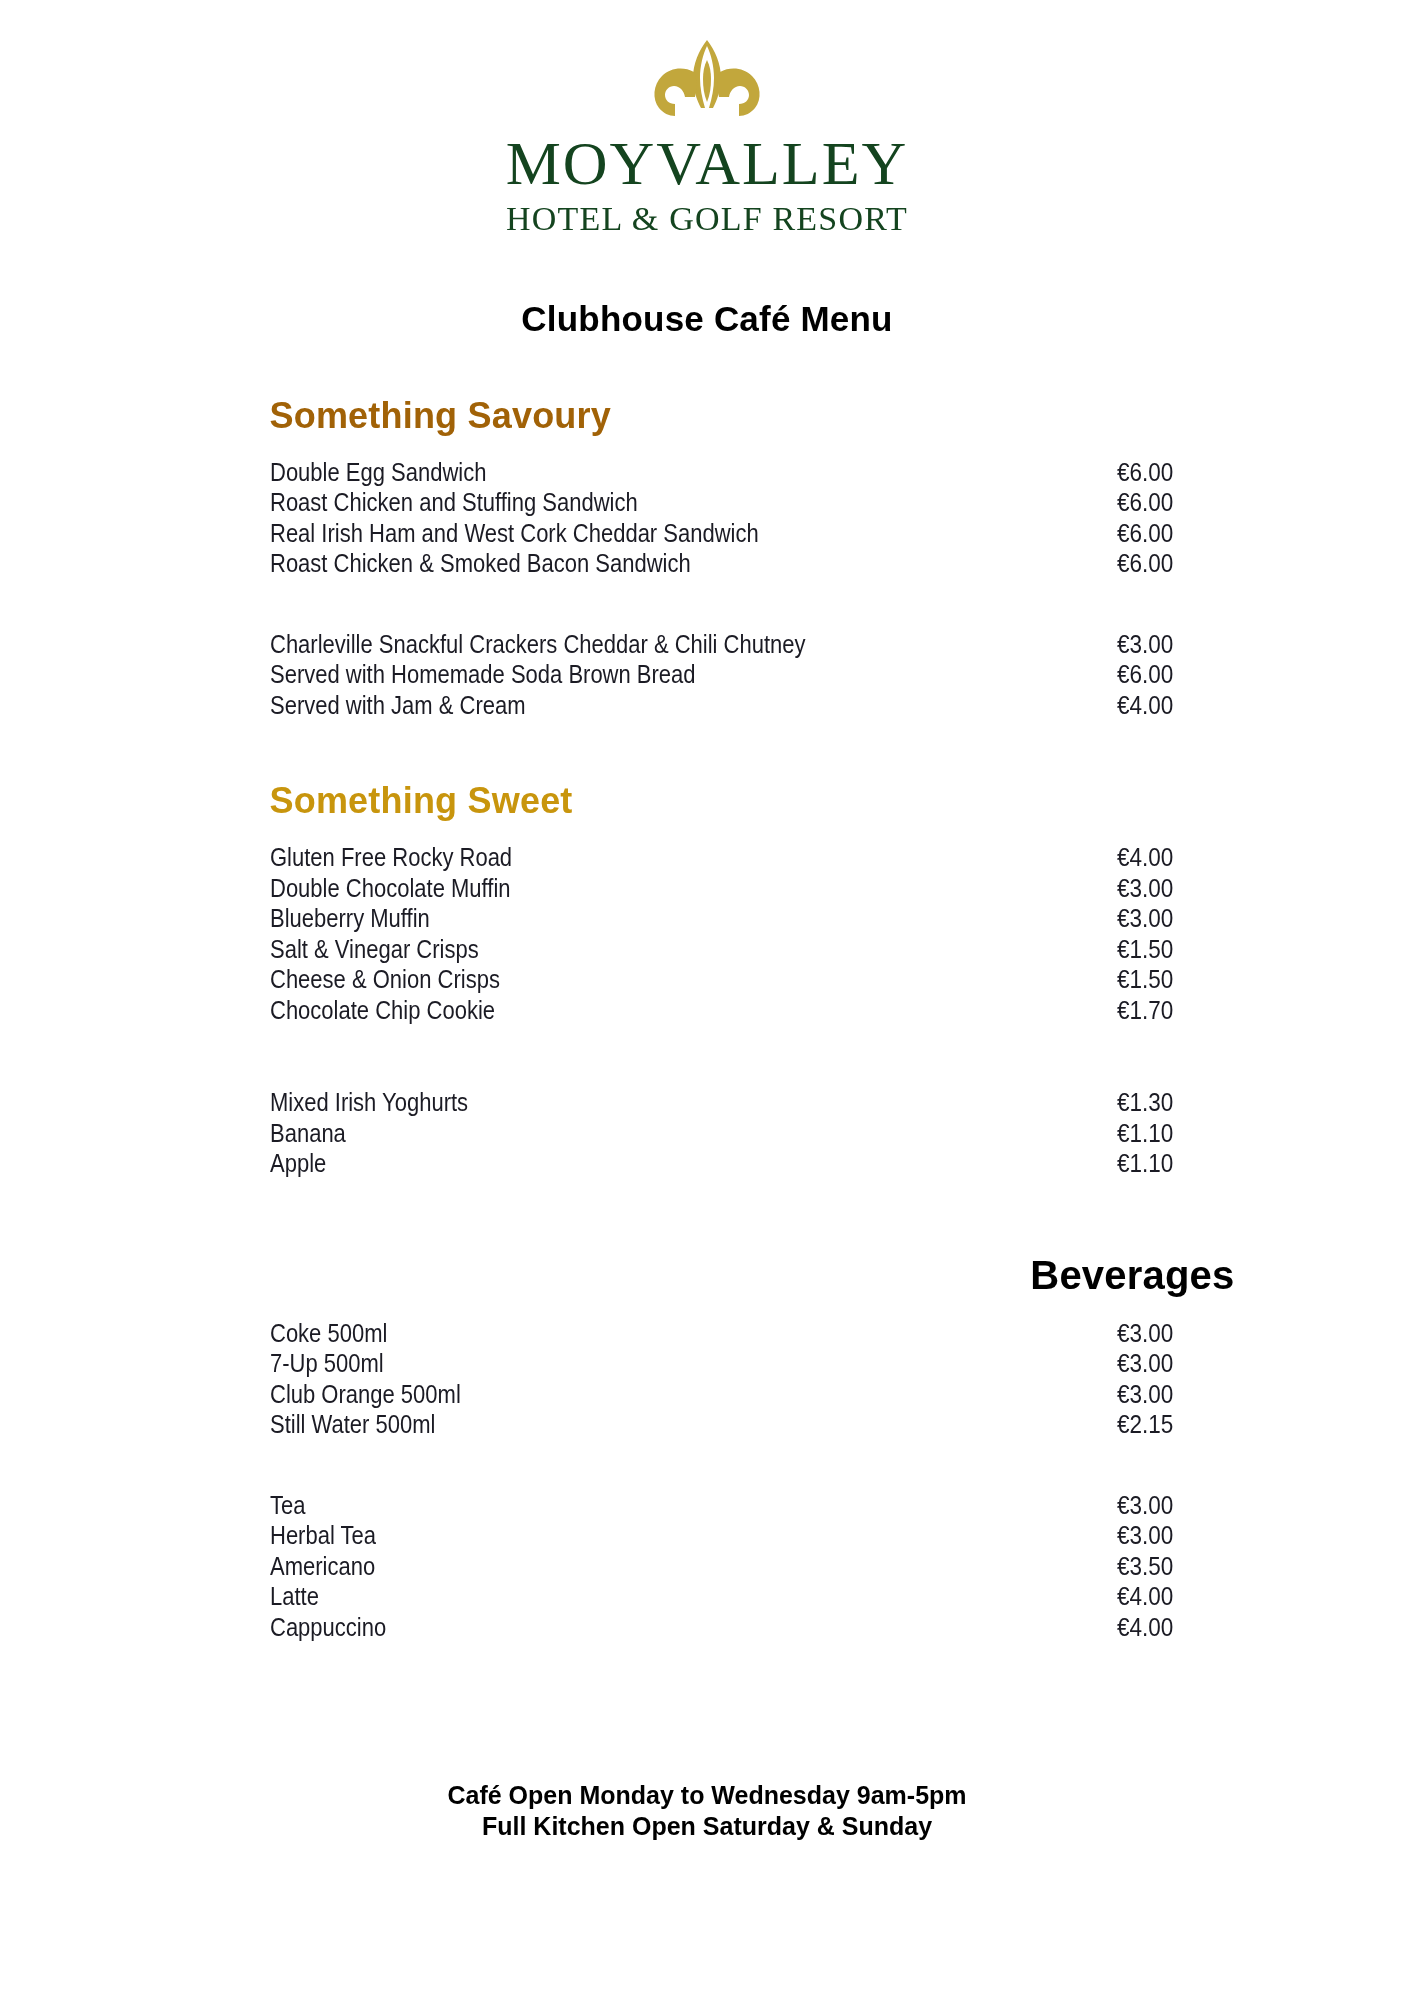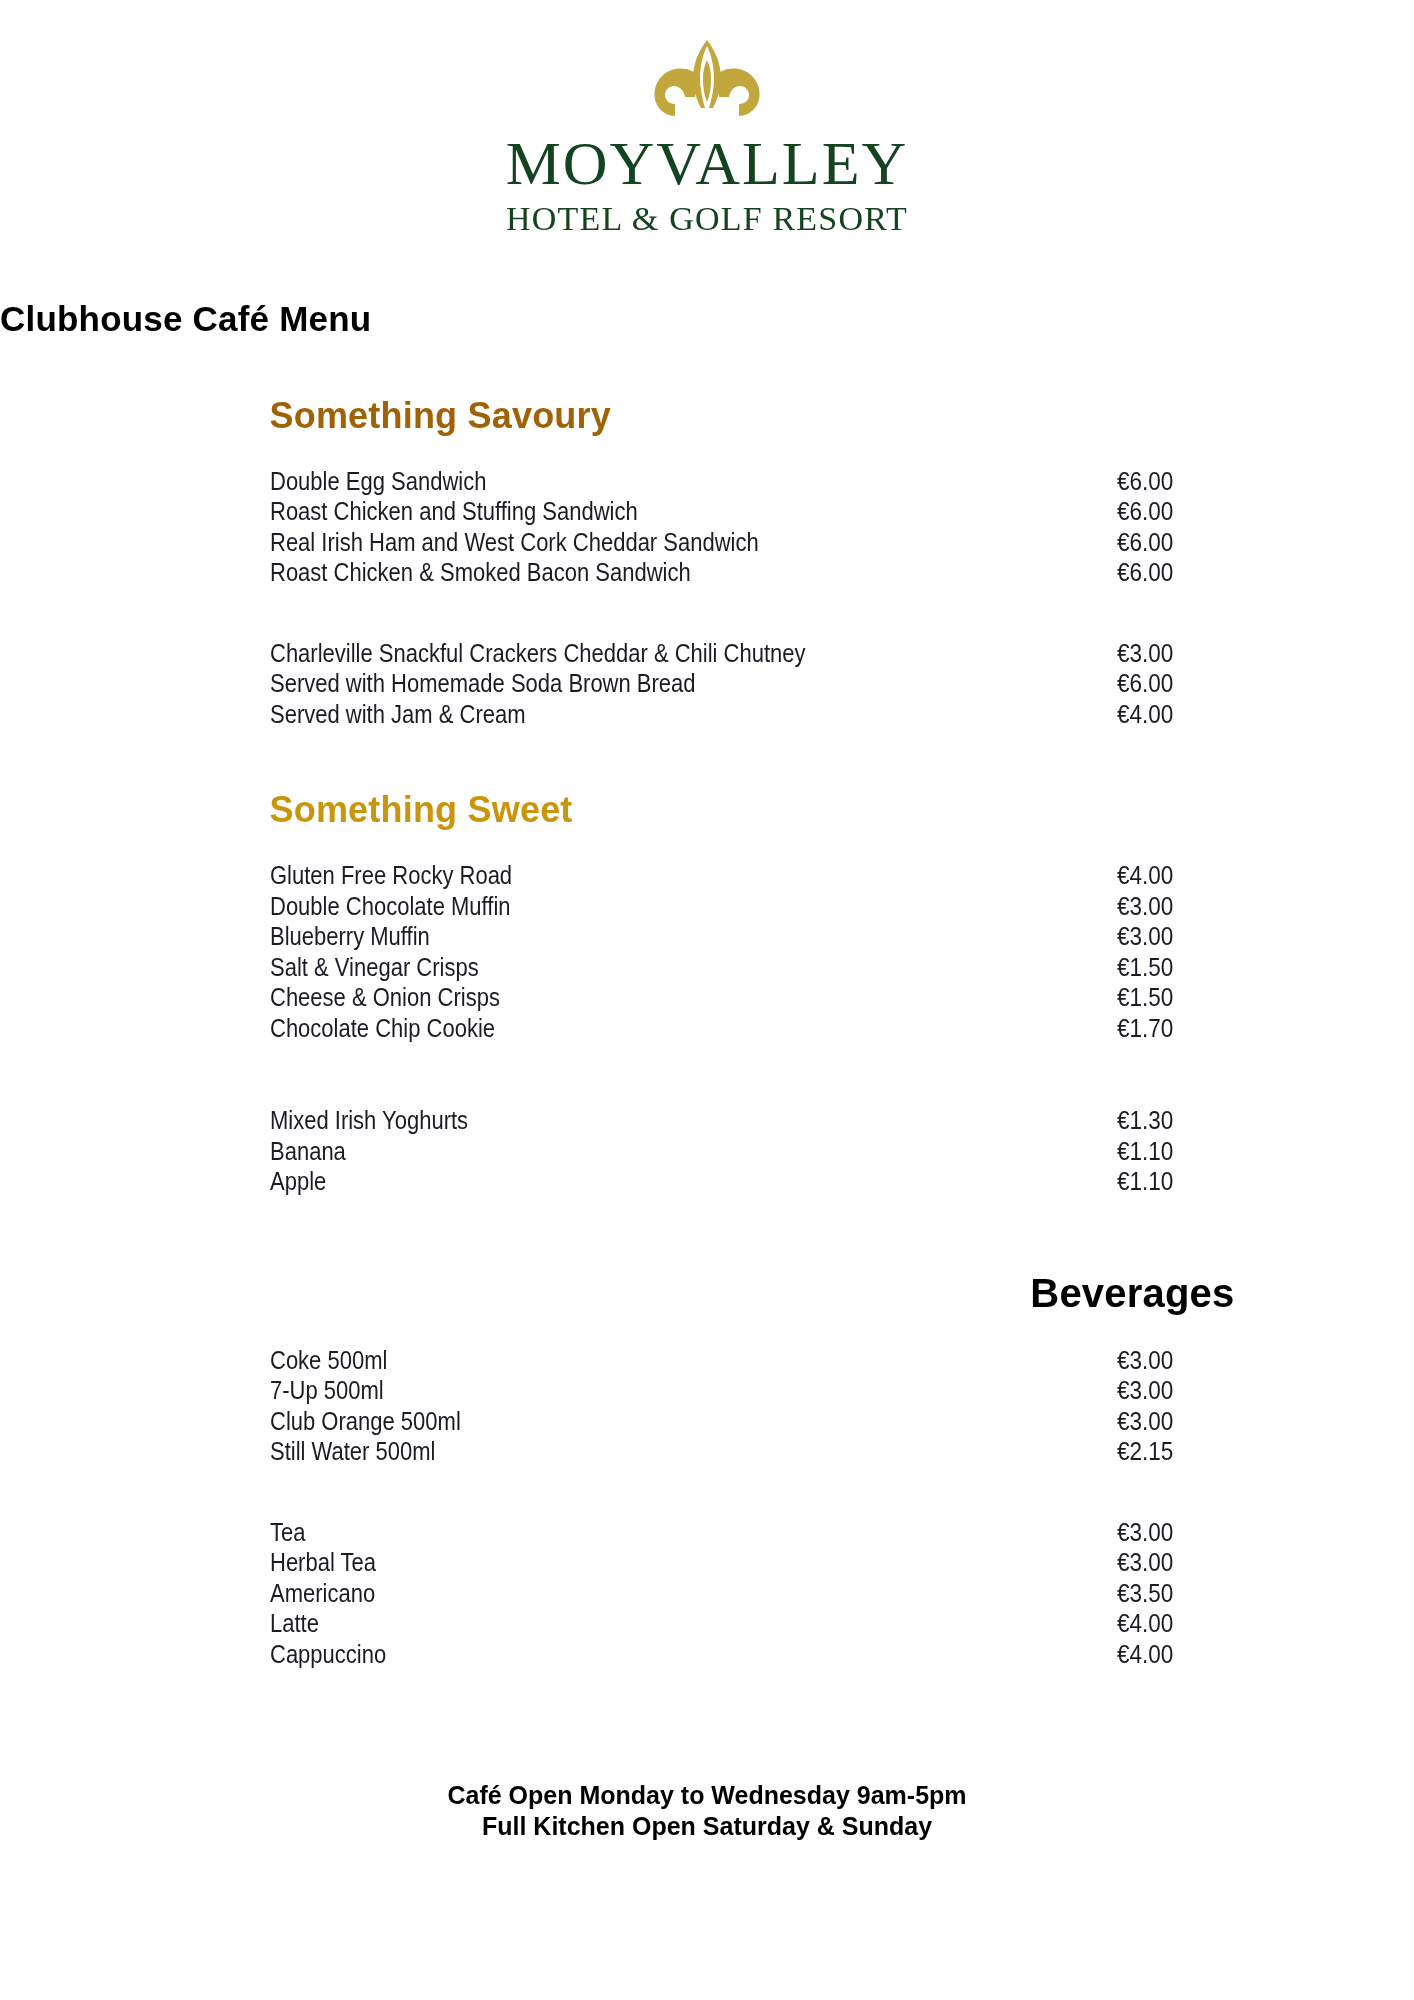--- a/index.html
+++ b/index.html
@@ -51,20 +51,21 @@
     font-size: 34px;
     line-height: 1.05;
     letter-spacing: 1.2px;
     color: #14441f;
     margin-top: 6px;
     white-space: nowrap;
   }
 
   
   .menu-title {
+    text-align: center;
     font-family: "Liberation Sans", sans-serif;
     font-weight: bold;
     font-size: 35px;
     color: #000000;
     margin-top: 62px;
     letter-spacing: 0.2px;
   }
 
   
   .content {
@@ -90,21 +91,21 @@
     margin-top: 60px;
   }
   .section-head.beverages {
     font-size: 40px;
     color: #000000;
     margin-top: 74px;
     text-align: right;
   }
 
   .group {
-    margin-top: 29px;
+    margin-top: 20px;
   }
   .group.gap-big { margin-top: 50px; }
   .group.gap-huge { margin-top: 62px; }
 
   .row {
     display: flex;
     align-items: baseline;
     font-family: "Liberation Sans", sans-serif;
     font-size: 25px;
     line-height: 30.5px;

